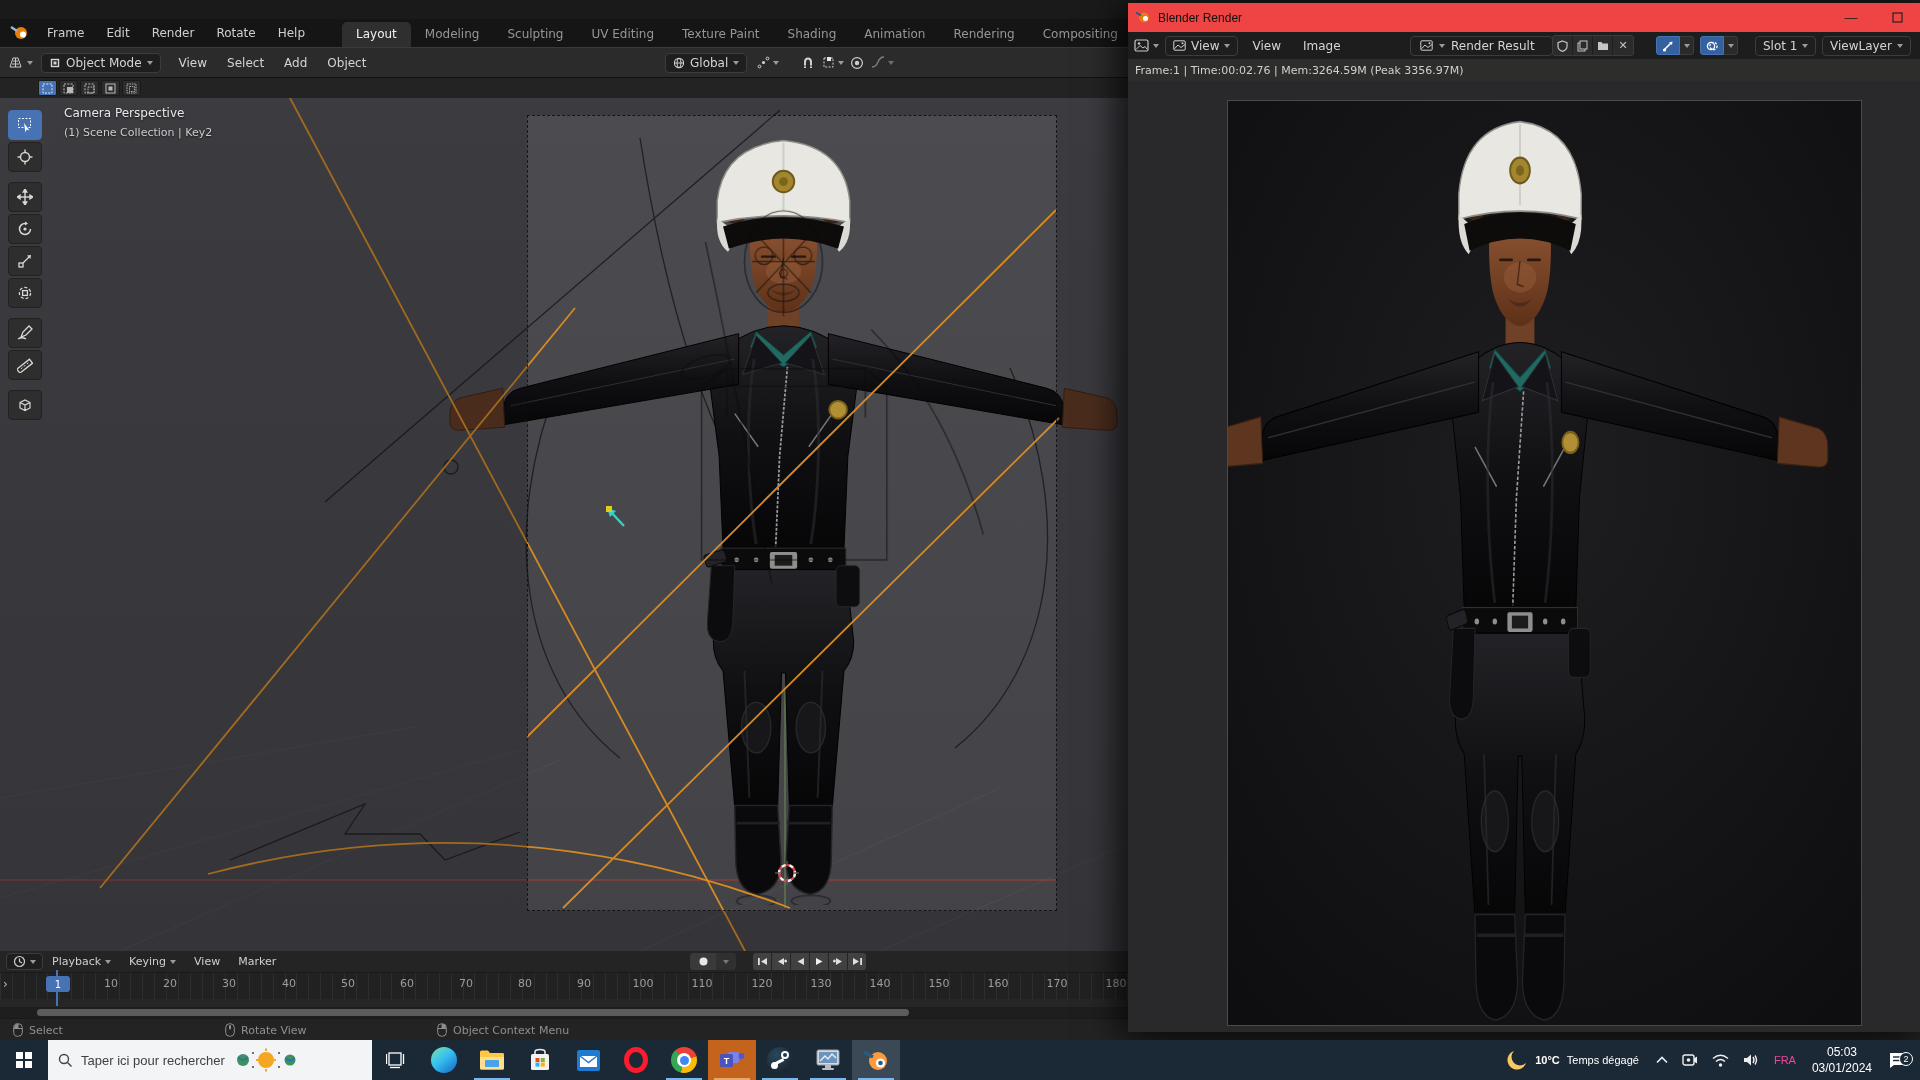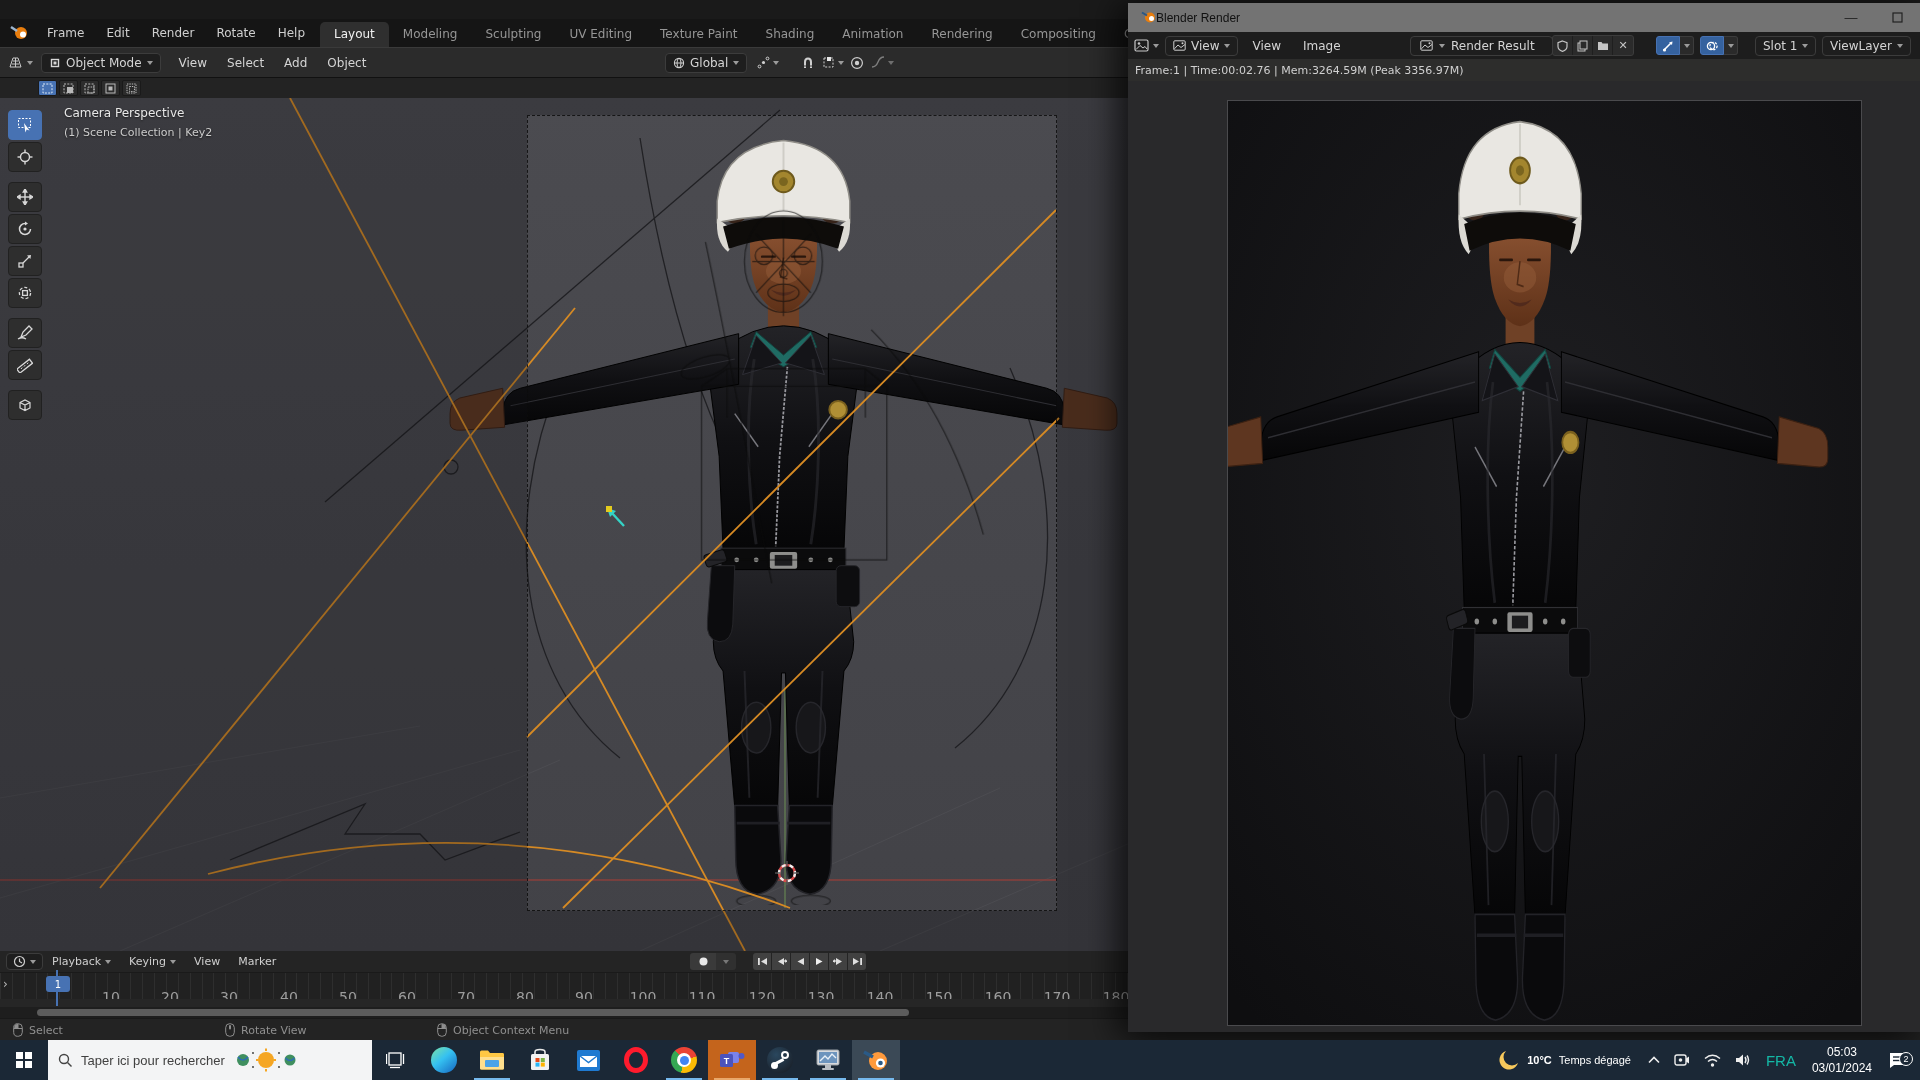--- a/index.html
+++ b/index.html
@@ -6,21 +6,21 @@
   html,body { width:1920px; height:1080px; overflow:hidden; background:#000; }
   body { font-family:"DejaVu Sans", sans-serif; }
   #stage { position:relative; width:1920px; height:1080px; }
 
   
   .bl-main { position:absolute; left:0; top:0; width:1920px; height:1040px; background:#1a1a1a; }
   .bl-titlebar { position:absolute; left:0; top:0; width:100%; height:19px; background:#fdfdfd; display:flex; align-items:center; gap:8px; padding-left:8px; }
   .bl-titlebar .t { font-size:11px; color:#8a8a8a; font-family:"Liberation Sans",sans-serif; }
   .bl-menubar { position:absolute; left:0; top:19px; width:100%; height:28px; background:#151515; display:flex; align-items:center; color:#c9c9c9; font-size:12px; }
   .bl-menubar .menu-item { padding:4px 11px; color:#cfcfcf; }
-  .tabs { display:flex; align-items:flex-end; height:100%; margin-left:4px; }
+  .tabs { display:flex; align-items:flex-end; height:100%; margin-left:26px; }
   .tab { padding:5px 14px 6px; color:#969696; font-size:12px; border-radius:5px 5px 0 0; margin-top:4px; }
   .tab.active { background:#2f2f2f; color:#f0f0f0; }
   .tab-add { color:#9a9a9a; padding:0 10px; font-size:13px; }
   .bl-toolheader { position:absolute; left:0; top:47px; width:100%; height:30px; background:#2b2b2b; border-top:1px solid #3a3a3a; display:flex; align-items:center; font-size:12px; color:#d4d4d4; }
   .chip { background:#1e1e1e; border:1px solid #3c3c3c; border-radius:4px; display:inline-flex; align-items:center; gap:5px; padding:2px 7px; }
   .hmenu { display:flex; }
   .hmenu span { padding:4px 10px; color:#d4d4d4; }
   .caret { width:0; height:0; border-left:3.5px solid transparent; border-right:3.5px solid transparent; border-top:4.5px solid #9b9b9b; display:inline-block; }
   .bl-toolsettings { position:absolute; left:0; top:77px; width:100%; height:21px; background:#232323; border-top:1px solid #111; display:flex; align-items:center; padding-left:38px; gap:2px; }
   .selmode { width:19px; height:16px; background:#2c2c2c; border:1px solid #1a1a1a; border-radius:2px; display:flex; align-items:center; justify-content:center; }
@@ -36,41 +36,41 @@
   .tool-btn.active { background:#4772b3; border-color:#4772b3; }
   .vp-label { position:absolute; left:64px; top:8px; z-index:5; color:#e8e8e8; font-size:12px; text-shadow:0 1px 2px rgba(0,0,0,.6); }
   .vp-label .sub { color:#cccccc; font-size:11px; margin-top:6px; }
 
   
   .bl-timeline { position:absolute; left:0; top:951px; width:100%; height:67px; background:#242424; }
   .tl-header { position:absolute; left:0; top:0; width:100%; height:22px; background:#242424; border-bottom:1px solid #1a1a1a; display:flex; align-items:center; font-size:11px; color:#cfcfcf; }
   .tl-menu { display:flex; align-items:center; gap:4px; padding:0 9px; }
   .tl-ruler { position:absolute; left:0; top:22px; width:100%; height:26px; background:#212121;
       background-image:repeating-linear-gradient(to right, #2e2e2e 0 1px, transparent 1px 11.86px); }
-  .frame-num { position:absolute; top:16px; transform:translateX(-50%); color:#9d9d9d; font-size:14px; }
+  .frame-num { position:absolute; top:4px; transform:translateX(-50%); color:#9d9d9d; font-size:11px; }
   .cf-chip { position:absolute; left:46px; top:3px; width:24px; height:16px; background:#4772b3; border-radius:3px; color:#fff; font-size:10px; display:flex; align-items:center; justify-content:center; z-index:3; }
   .cf-line { position:absolute; left:56px; top:19px; width:2px; height:36px; background:#4772b3; z-index:2; }
   .tl-keys { position:absolute; left:0; top:48px; width:100%; height:8px; background:#262626; }
   .tl-scroll { position:absolute; left:0; top:56px; width:100%; height:11px; background:#1e1e1e; }
   .tl-thumb { position:absolute; left:37px; top:2px; width:872px; height:7px; background:#5c5c5c; border-radius:4px; }
   .transport { position:absolute; left:753px; top:2px; display:flex; gap:1px; }
   .tr-btn { width:18px; height:17px; background:#414141; display:flex; align-items:center; justify-content:center; }
   .tr-btn:first-child { border-radius:3px 0 0 3px; } .tr-btn:last-child { border-radius:0 3px 3px 0; }
   .rec-chip { position:absolute; left:690px; top:2px; width:52px; height:17px; display:flex; align-items:center; }
   .rec-btn { width:26px; height:17px; background:#3a3a3a; border-radius:3px 0 0 3px; display:flex; align-items:center; justify-content:center; }
   .rec-dd { width:20px; height:17px; background:#303030; border-radius:0 3px 3px 0; display:flex; align-items:center; justify-content:center; }
   .tl-expander { position:absolute; left:3px; top:26px; color:#bbb; font-size:12px; z-index:4; }
 
   
   .bl-status { position:absolute; left:0; top:1018px; width:100%; height:22px; background:#232323; border-top:1px solid #191919; font-size:11px; color:#8f8f8f; }
   .st-item { position:absolute; top:0; height:22px; display:flex; align-items:center; gap:6px; }
 
   
   .bl-render { position:absolute; left:1128px; top:3px; width:792px; height:1029px; background:#29292b; box-shadow:-12px 0 28px rgba(0,0,0,.45), 0 14px 40px rgba(0,0,0,.5); }
-  .rw-titlebar { position:absolute; left:0; top:0; width:100%; height:29px; background:#737373; display:flex; align-items:center; padding-left:13px; font-family:"Liberation Sans",sans-serif; }
+  .rw-titlebar { position:absolute; left:0; top:0; width:100%; height:29px; background:#ef4444; display:flex; align-items:center; gap:8px; padding-left:7px; font-family:"Liberation Sans",sans-serif; }
   .rw-titlebar .t { font-size:12px; color:#111; }
   .rw-btns { position:absolute; right:0; top:0; height:29px; display:flex; }
   .rw-btn { width:46px; height:29px; display:flex; align-items:center; justify-content:center; color:#222; font-size:13px; }
   .rw-header { position:absolute; left:0; top:29px; width:100%; height:27px; background:#1d1d1d; display:flex; align-items:center; gap:6px; padding-left:6px; font-size:12px; color:#d4d4d4; }
   .rw-header .mnu { padding:0 8px; }
   .blue-chip { background:#35629f; border:1px solid #4772b3; border-radius:3px 0 0 3px; width:24px; height:19px; display:flex; align-items:center; justify-content:center; }
   .dd-half { background:#2a2a2a; border:1px solid #3c3c3c; border-left:none; border-radius:0 3px 3px 0; width:14px; height:19px; display:flex; align-items:center; justify-content:center; }
   .icon-grp { display:flex; background:#2b2b2b; border:1px solid #3c3c3c; border-radius:3px; }
   .icon-grp .ib { width:20px; height:19px; display:flex; align-items:center; justify-content:center; border-right:1px solid #1f1f1f; }
   .icon-grp .ib:last-child { border-right:none; }
@@ -86,21 +86,21 @@
   .tb-search { width:324px; height:40px; background:#f3f4f5; display:flex; align-items:center; gap:8px; padding:0 10px; }
   .tb-search .ph { font-size:13px; color:#414141; white-space:nowrap; }
   .tb-cell { width:48px; height:40px; display:flex; align-items:center; justify-content:center; position:relative; }
   .tb-cell.open::after { content:""; position:absolute; left:6px; right:6px; bottom:0; height:2px; background:#76b9ed; }
   .tb-cell.attention { background:#c4641c; }
   .tb-cell.attention::after { content:""; position:absolute; left:6px; right:6px; bottom:0; height:2px; background:#e9a86a; }
   .tb-cell.current { background:#3b4956; }
   .tb-tray { margin-left:auto; display:flex; align-items:center; height:40px; color:#eee; }
   .tray-ic { padding:0 7px; display:flex; align-items:center; }
   .tb-weather { display:flex; align-items:center; gap:7px; padding:0 10px; font-size:11px; color:#fff; }
-  .tb-lang { font-size:15px; padding:0 8px; color:#14b8a6; }
+  .tb-lang { font-size:11px; padding:0 8px; color:#ec4899; }
   .tb-clock { text-align:center; font-size:12px; line-height:1.35; padding:0 8px; color:#fff; }
   .tb-notif { position:relative; padding:0 12px 0 8px; display:flex; align-items:center; }
   .badge { position:absolute; right:7px; bottom:4px; width:14px; height:14px; border-radius:50%; background:#1b2836; border:1px solid #fff; color:#fff; font-size:9px; display:flex; align-items:center; justify-content:center; }
 
   svg { display:block; }
   .mono-num { font-variant-numeric:tabular-nums; }
 </style>
 </head>
 <body>
 

